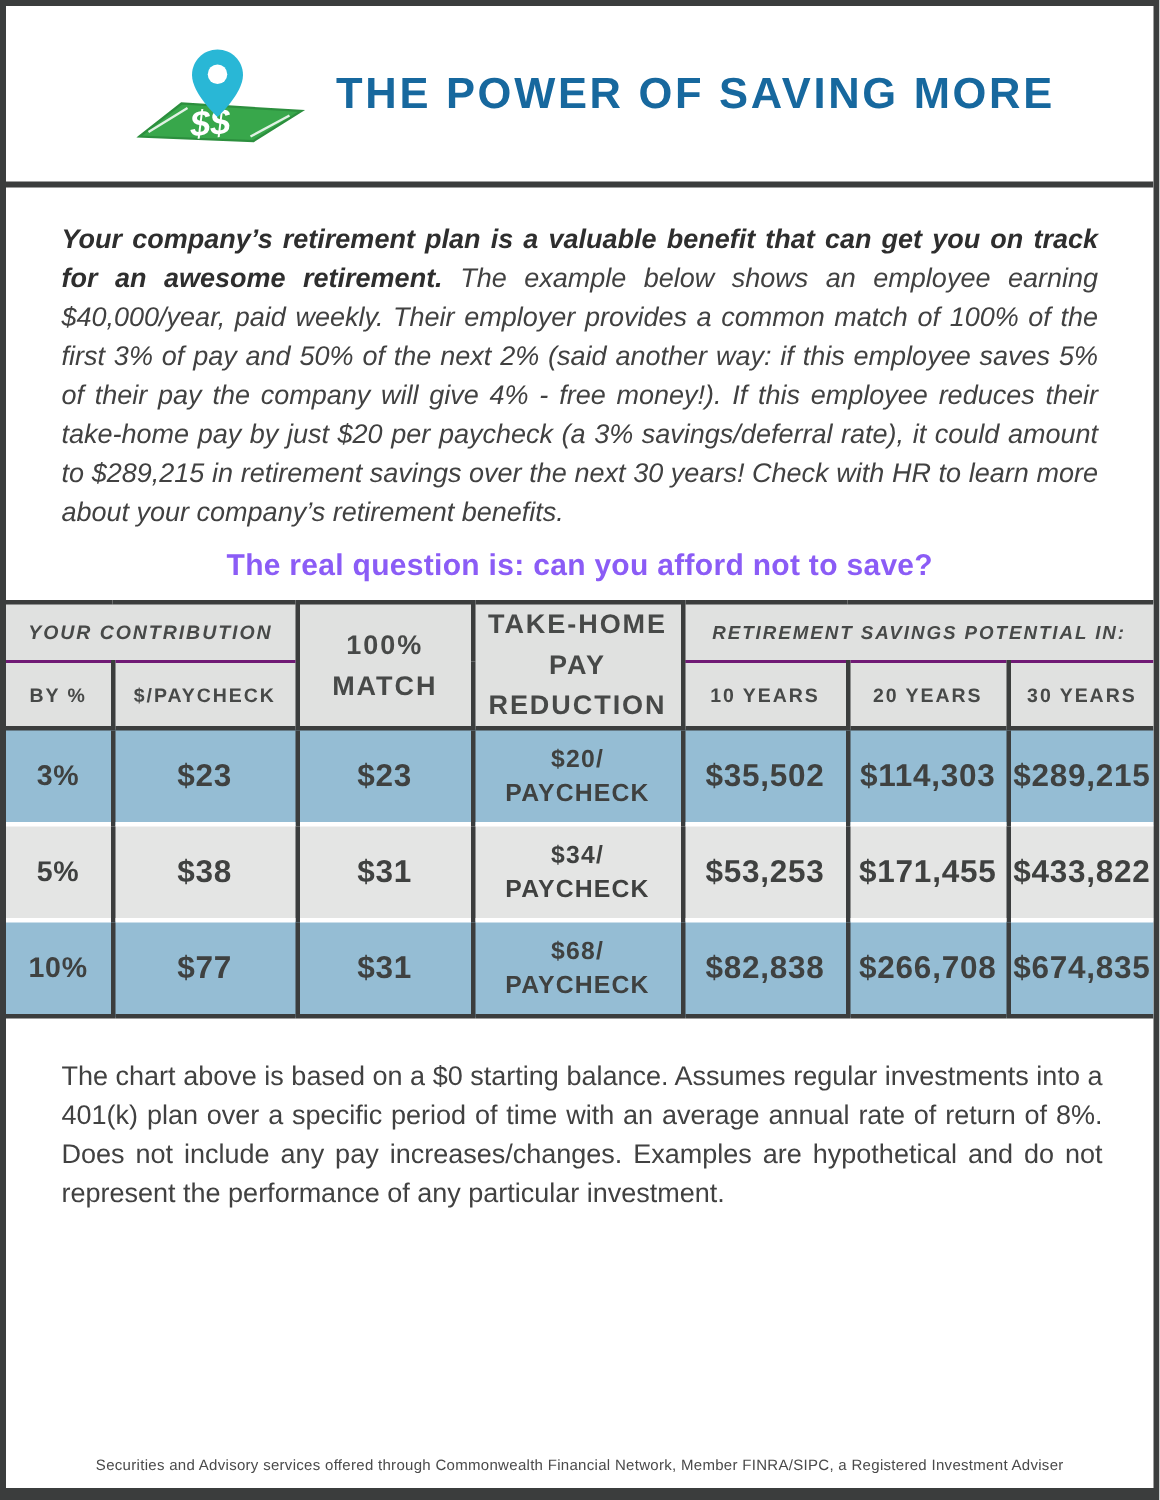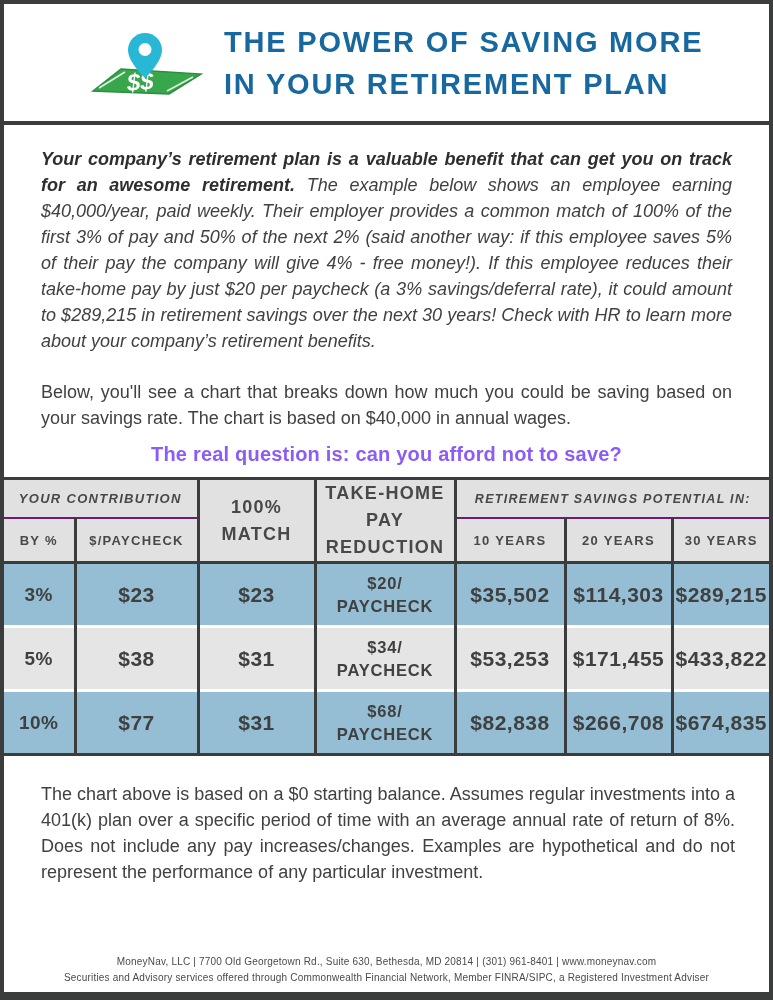--- a/index.html
+++ b/index.html
@@ -105,27 +105,25 @@
         </g>
 
         <g>
           <path d="M70 2 C60.6 2 53 9.6 53 19 C53 31.5 70 47 70 47 C70 47 87 31.5 87 19 C87 9.6 79.4 2 70 2 Z" fill="#29b7d6"></path>
           <circle cx="70" cy="18.5" r="6.5" fill="#ffffff"></circle>
         </g>
       </svg>
     </div>
     <h1 class="title">
       <span>THE POWER OF SAVING MORE</span>
-      <span>IN YOUR RETIREMENT PLAN</span>
     </h1>
   </div>
 
   <div class="copy">
     <p class="p1"><strong>Your company’s retirement plan is a valuable benefit that can get you on track for an awesome retirement.</strong><span> The example below shows an employee earning $40,000/year, paid weekly. Their employer provides a common match of 100% of the first 3% of pay and 50% of the next 2% (said another way: if this employee saves 5% of their pay the company will give 4% - free money!). If this employee reduces their take-home pay by just $20 per paycheck (a 3% savings/deferral rate), it could amount to $289,215 in retirement savings over the next 30 years! Check with HR to learn more about your company’s retirement benefits.</span></p>
-    <p class="p2">Below, you'll see a chart that breaks down how much you could be saving based on your savings rate. The chart is based on $40,000 in annual wages.</p>
     <p class="question">The real question is: can you afford not to save?</p>
   </div>
 
   <table class="savings">
     <colgroup>
       <col style="width:71px">
         <col style="width:123px">
         <col style="width:117px">
       <col style="width:140px">
         <col style="width:110px">
@@ -189,17 +187,16 @@
         <td>$82,838</td>
         <td>$266,708</td>
         <td>$674,835</td>
       </tr>
     </tbody>
   </table>
 
   <p class="disclaimer">The chart above is based on a $0 starting balance. Assumes regular investments into a 401(k) plan over a specific period of time with an average annual rate of return of 8%. Does not include any pay increases/changes. Examples are hypothetical and do not represent the performance of any particular investment.</p>
 
   <div class="footer">
-    <div>MoneyNav, LLC | 7700 Old Georgetown Rd., Suite 630, Bethesda, MD 20814 | (301) 961-8401 | www.moneynav.com</div>
     <div>Securities and Advisory services offered through Commonwealth Financial Network, Member FINRA/SIPC, a Registered Investment Adviser</div>
   </div>
 
 </div>
 
 </body></html>

